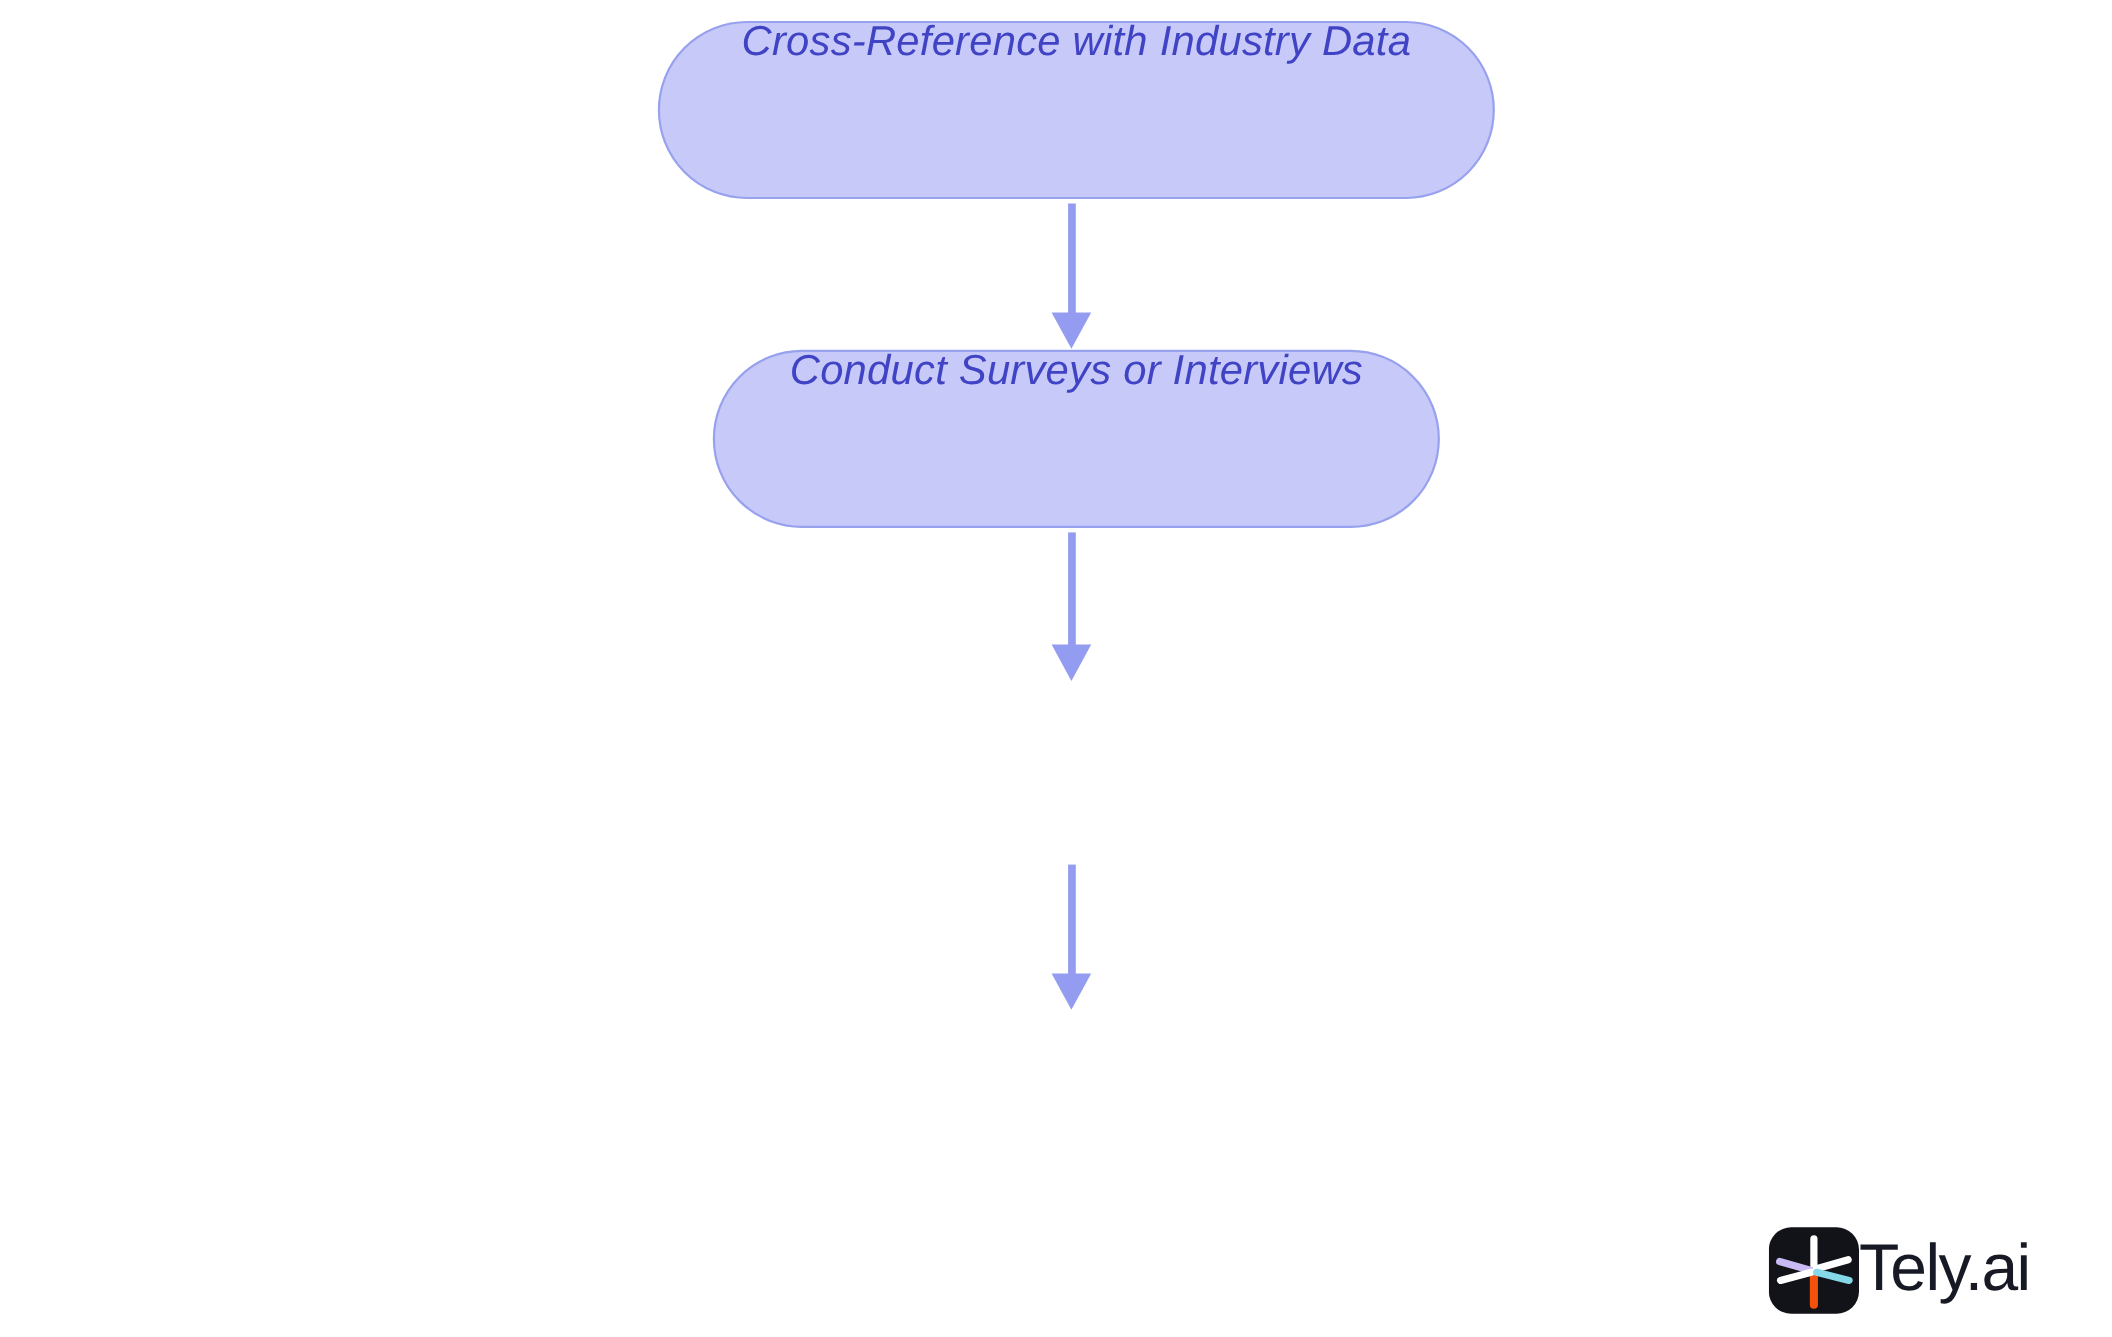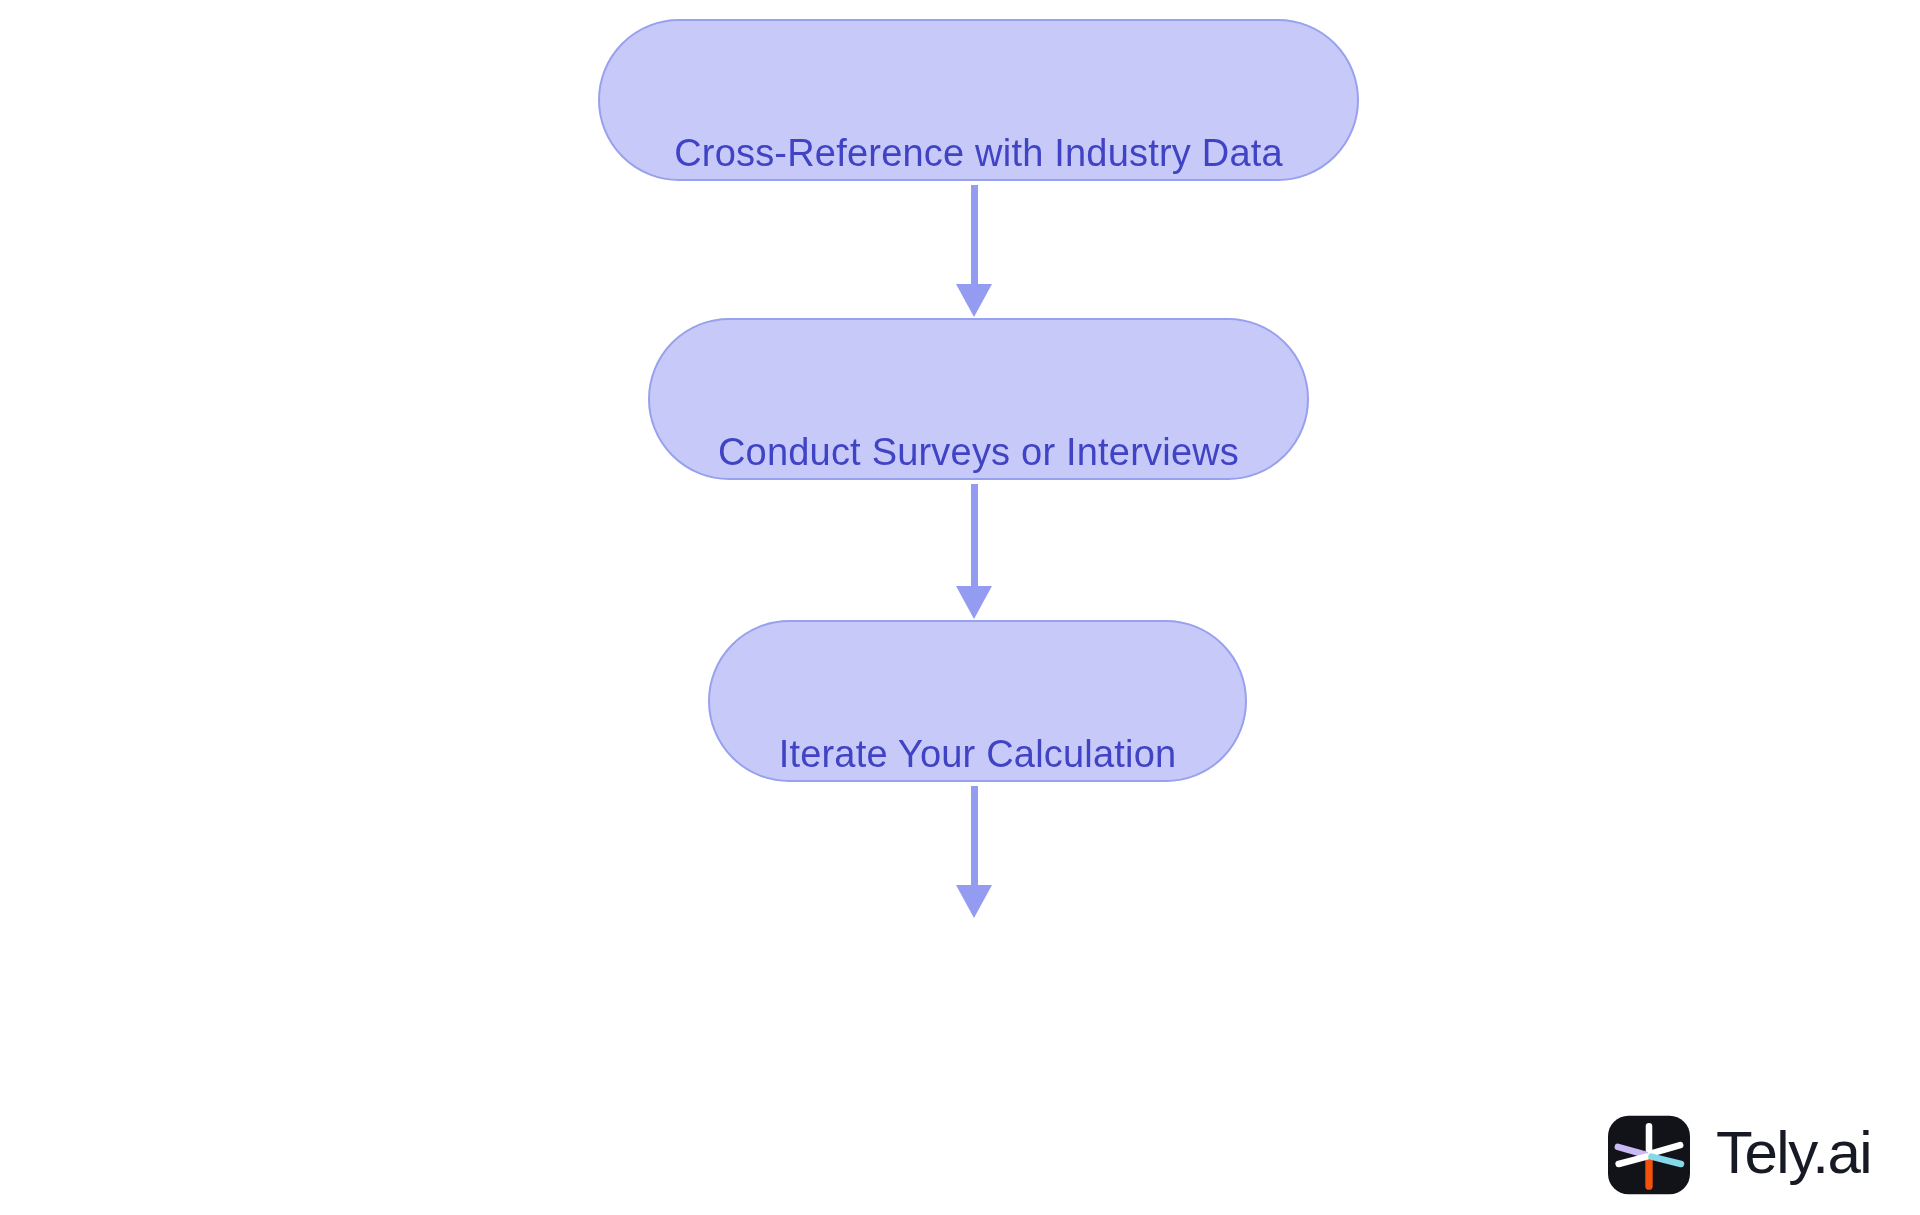--- a/index.html
+++ b/index.html
@@ -16,22 +16,23 @@
     overflow: hidden;
   }
   .flow-node {
     position: absolute;
     box-sizing: border-box;
     background: var(--node-fill, #c7caf8);
     border: 2px solid var(--node-border, #98a1ee);
     border-radius: 81px;
     height: 162px;
     display: flex;
-    align-items: flex-end;
+    align-items: flex-start;
     justify-content: center;
+    font-style: italic;
   }
   .flow-node .label {
     color: var(--node-text, #4043c4);
     font-size: 38px;
     font-weight: 400;
     letter-spacing: 0.2px;
     white-space: nowrap;
     transform: translateY(-4px);
   }
   .node-1 { left: 598px; top: 19px;  width: 761px; }
@@ -58,21 +59,20 @@
   .head-2 { left: 956px; top: 586px; }
   .line-3 { left: 971px; top: 786px; height: 100px; }
   .head-3 { left: 956px; top: 885px; }
 
   .brand {
     position: absolute;
     left: 1608px;
     top: 1112px;
     display: flex;
     align-items: center;
-    gap: 26px;
   }
   .brand-icon {
     width: 82px;
     height: 86px;
     display: block;
   }
   .brand-wordmark {
     color: var(--brand-text, #171a24);
     font-size: 60px;
     font-weight: 500;
@@ -93,23 +93,20 @@
   <div class="arrow-line line-1"></div>
   <div class="arrow-head head-1"></div>
 
   <div class="flow-node node-2">
     <span class="label">Conduct Surveys or Interviews</span>
   </div>
 
   <div class="arrow-line line-2"></div>
   <div class="arrow-head head-2"></div>
 
-  <div class="flow-node node-3">
-    <span class="label">Iterate Your Calculation</span>
-  </div>
 
   <div class="arrow-line line-3"></div>
   <div class="arrow-head head-3"></div>
 
 
   <div class="brand">
     <svg class="brand-icon" viewBox="0 0 100 100" aria-hidden="true">
       <rect x="0" y="2" width="100" height="96" rx="25" fill="var(--icon-background, #121318)"></rect>
       <line x1="50" y1="15" x2="50" y2="47" stroke="var(--icon-spoke-top, #ffffff)" stroke-width="8" stroke-linecap="round"></line>
       <line x1="50" y1="53" x2="50" y2="88" stroke="var(--icon-spoke-bottom, #f4510c)" stroke-width="9" stroke-linecap="round"></line>

